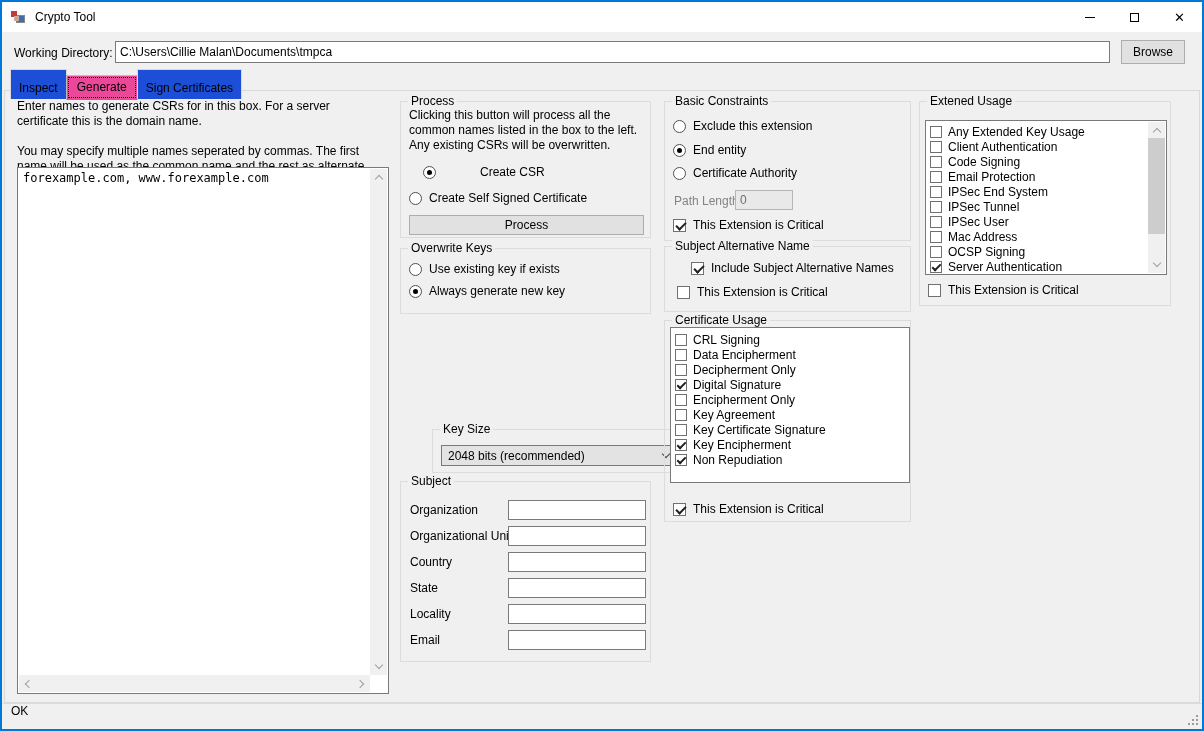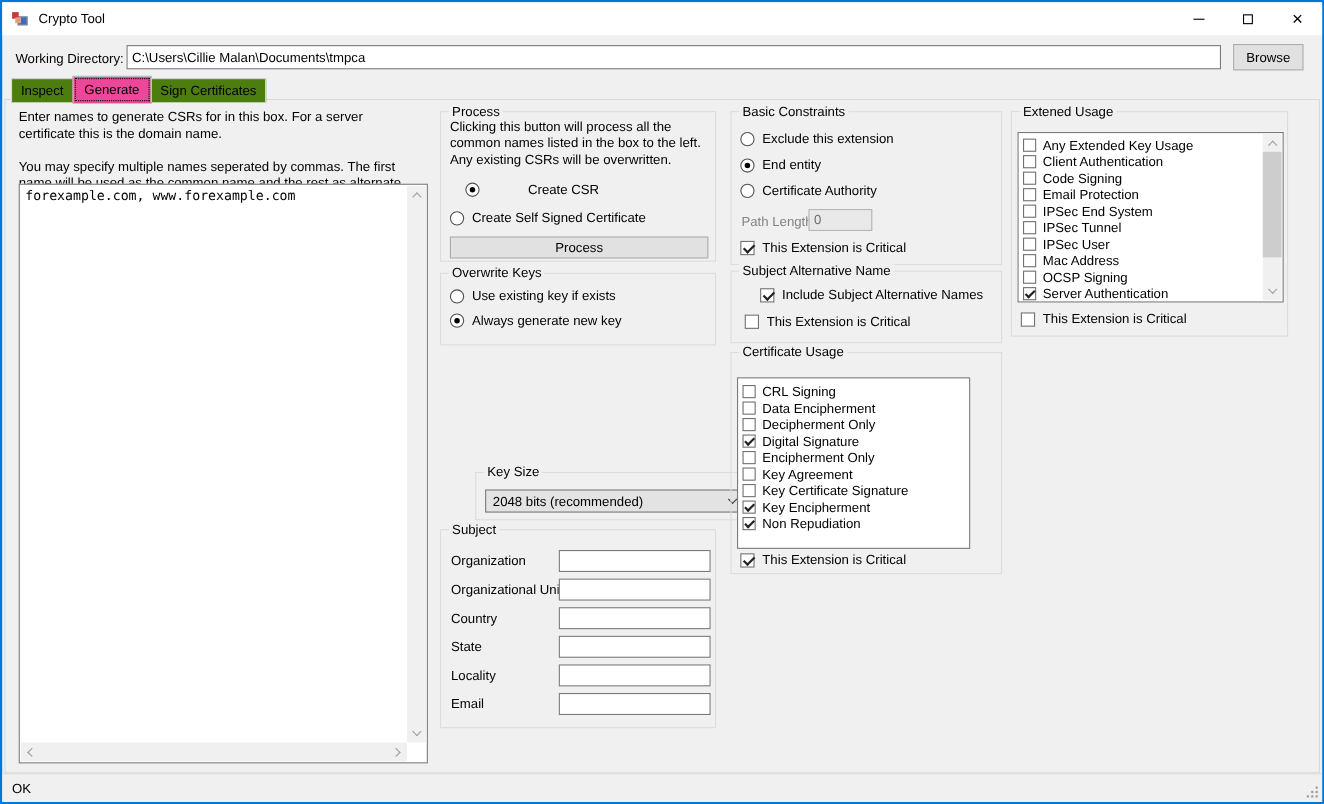--- a/index.html
+++ b/index.html
@@ -21,21 +21,21 @@
   .glyph-close { font-size:13px; line-height:1; }
 
   
   .wd-label { position:absolute; left:12px; top:44px; }
   .wd-input { position:absolute; left:113px; top:39px; width:995px; height:22px; border:1px solid #7a7a7a; background:#fff; font:12px "Liberation Sans",sans-serif; padding:0 4px; }
   .btn { border:1px solid #adadad; background:#e1e1e1; font:12px "Liberation Sans",sans-serif; color:#000; display:flex; align-items:center; justify-content:center; }
   .browse-btn { position:absolute; left:1119px; top:38px; width:64px; height:24px; }
 
   
   .tabs { position:absolute; left:8px; top:67px; display:flex; align-items:flex-end; z-index:3; }
-  .tab { border:1px solid #d9d9d9; border-bottom:none; background:#4d7c0f; padding:3px 8px 4px; margin-right:-1px; }
+  .tab { border:1px solid #d9d9d9; border-bottom:none; background:#1d4ed8; padding:11px 8px 4px; margin-right:-1px; }
   .tab.on { background:#ec4899; padding:4px 10px 6px; margin-bottom:-1px; outline:1px dotted #000; outline-offset:-3px; border-color:#bcbcbc; }
 
   .tabpage { position:absolute; left:2px; top:88px; width:1196px; bottom:26px; border:1px solid #d9d9d9; background:#f0f0f0; }
 
   
   .instr1 { position:absolute; left:12px; top:8px;  width:366px; line-height:15px; }
   .instr2 { position:absolute; left:12px; top:53px; width:366px; line-height:15px; }
   .names-box { position:absolute; left:12px; top:76px; width:372px; height:527px; border:1px solid #7a7a7a; background:#fff; }
   .names-text { position:absolute; left:5px; top:3px; right:22px; font:12px "DejaVu Sans Mono", monospace; white-space:pre-wrap; }
   .vscroll { position:absolute; top:1px; right:1px; bottom:18px; width:17px; background:#f0f0f0; }
@@ -71,21 +71,21 @@
   .pl-label { color:#838383; }
   .pl-input { position:absolute; left:70px; top:88px; width:58px; height:20px; border:1px solid #b5b5b5; background:#e9e9e9; color:#6d6d6d; font:12px "Liberation Sans",sans-serif; padding:0 4px; }
 
   .checklist { position:absolute; border:1px solid #7a7a7a; background:#fff; }
   .cl-item { position:absolute; left:4px; display:flex; align-items:center; gap:6px; white-space:nowrap; height:15px; }
 
   .list-vscroll { position:absolute; top:1px; right:1px; bottom:1px; width:17px; background:#f0f0f0; }
   .thumb { position:absolute; left:0; width:17px; background:#cdcdcd; }
 
   
-  .statusbar { position:absolute; left:0; right:0; bottom:0; height:26px; background:#f0f0f0; border-top:1px solid #dcdcdc; display:flex; align-items:center; }
+  .statusbar { position:absolute; left:0; right:0; bottom:0; height:26px; background:#f0f0f0; border-top:1px solid #dcdcdc; display:flex; align-items:flex-start; }
   .status-text { margin-left:9px; }
   .grip { position:absolute; right:4px; bottom:4px; width:2px; height:2px; background:#9b9b9b;
           box-shadow:-4px 0 0 #9b9b9b, -8px 0 0 #9b9b9b, 0 -4px 0 #9b9b9b, -4px -4px 0 #9b9b9b, 0 -8px 0 #9b9b9b; }
 </style>
 </head>
 <body>
 
 <div class="window">
 
   <div class="titlebar">
@@ -222,21 +222,21 @@
         <span>Include Subject Alternative Names</span>
       </div>
       <div class="opt" style="left:12px;top:38px;">
         <span class="cb"></span>
         <span>This Extension is Critical</span>
       </div>
     </div>
 
     <div class="group" style="left:659px;top:229px;width:247px;height:202px;">
       <div class="gtitle">Certificate Usage</div>
-      <div class="checklist" style="left:5px;top:22px;width:212px;height:156px;">
+      <div class="checklist" style="left:5px;top:6px;width:240px;height:156px;">
         <div class="cl-item" style="top:4px;">
             <span class="cb sm"></span>
             <span>CRL Signing</span>
           </div>
         <div class="cl-item" style="top:19px;">
             <span class="cb sm"></span>
             <span>Data Encipherment</span>
           </div>
         <div class="cl-item" style="top:34px;">
             <span class="cb sm"></span>

